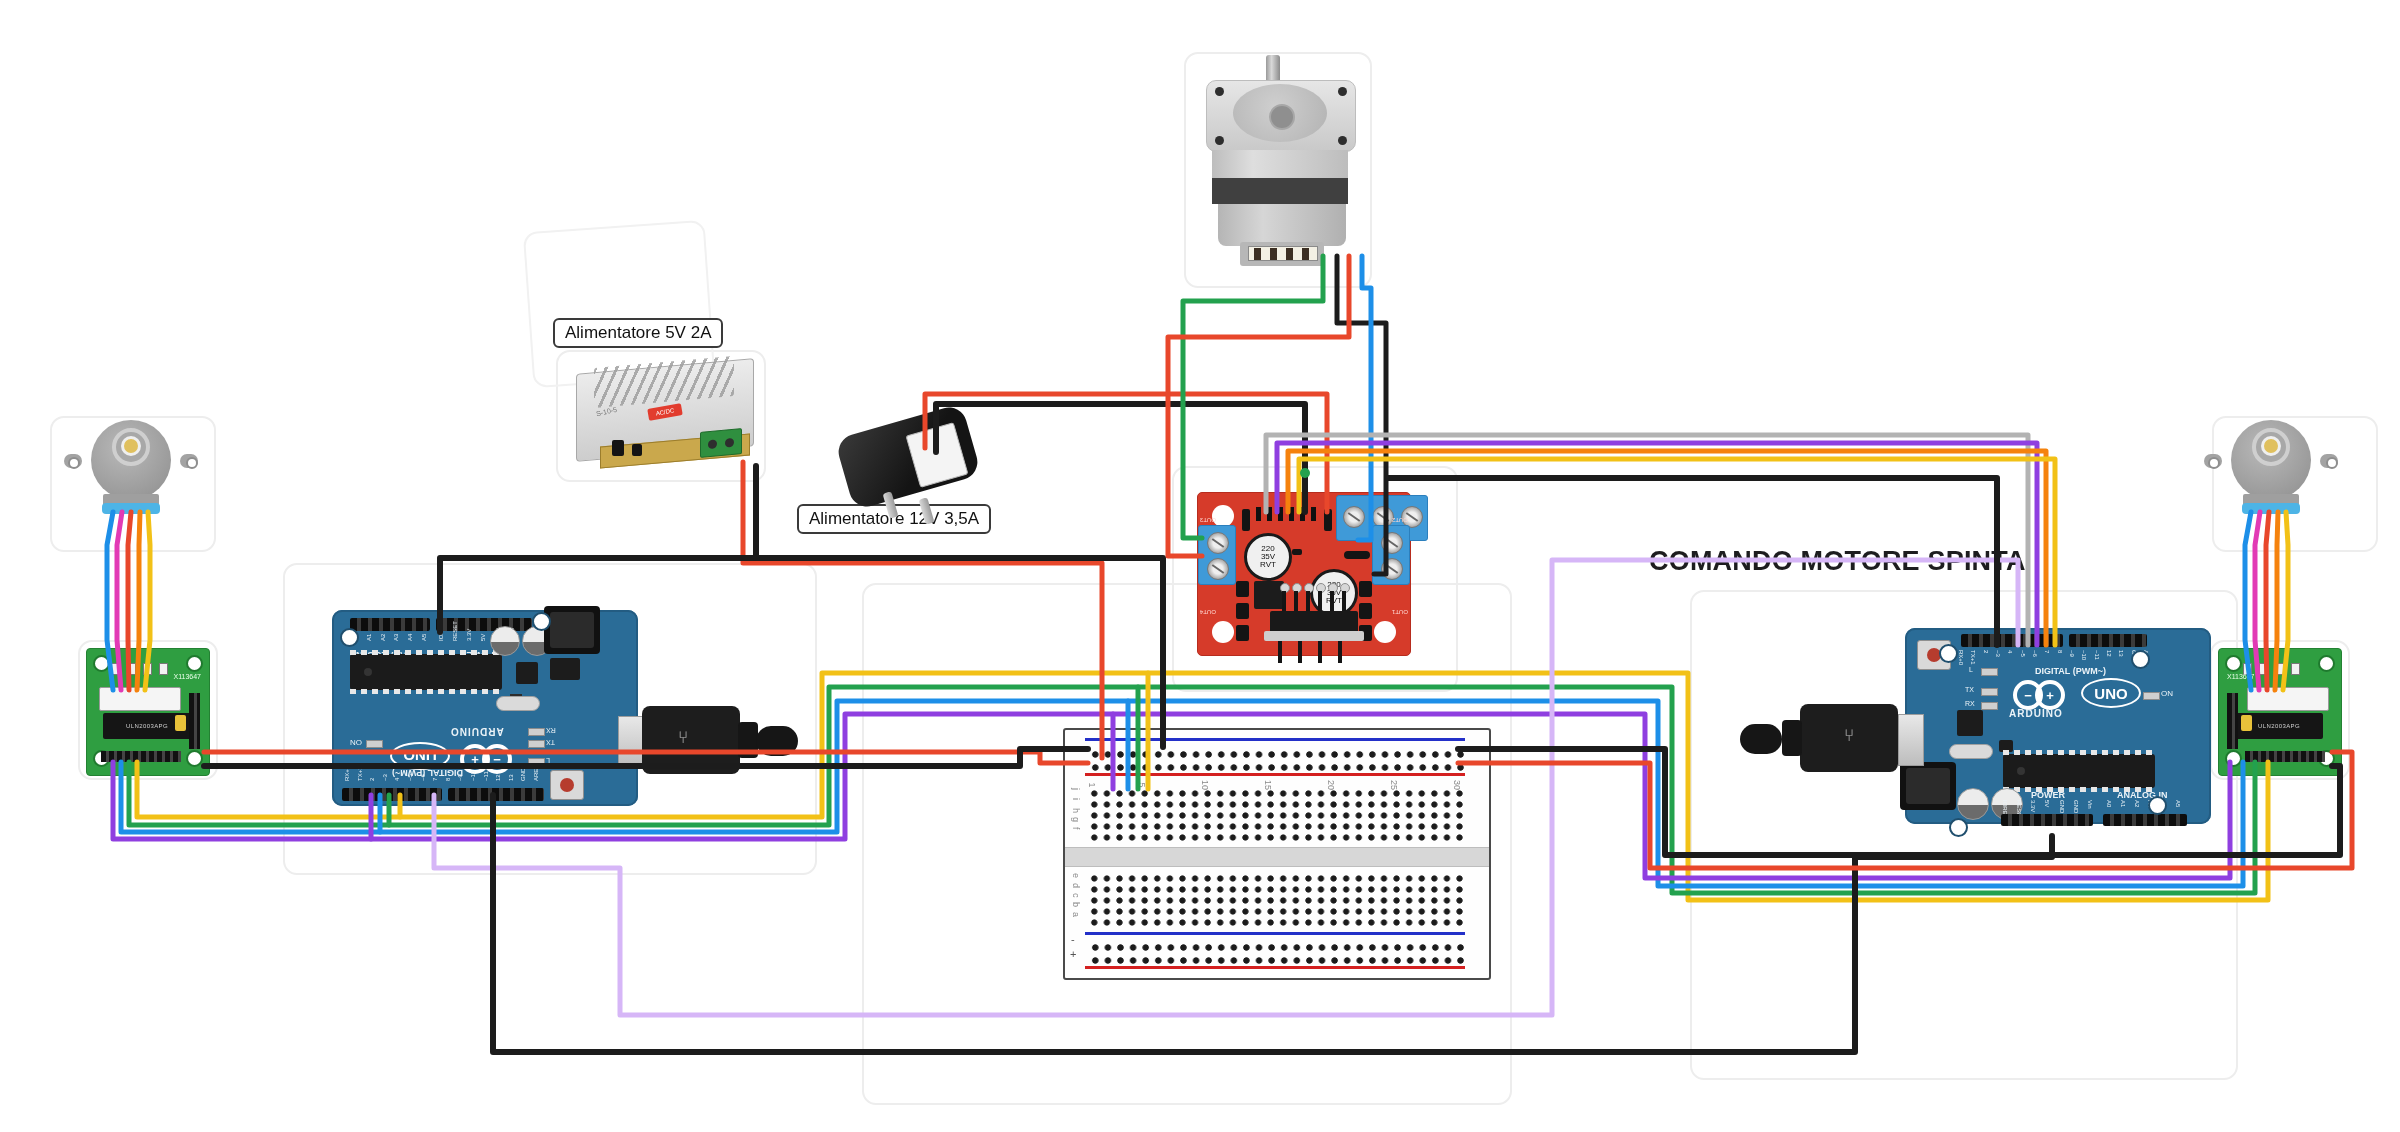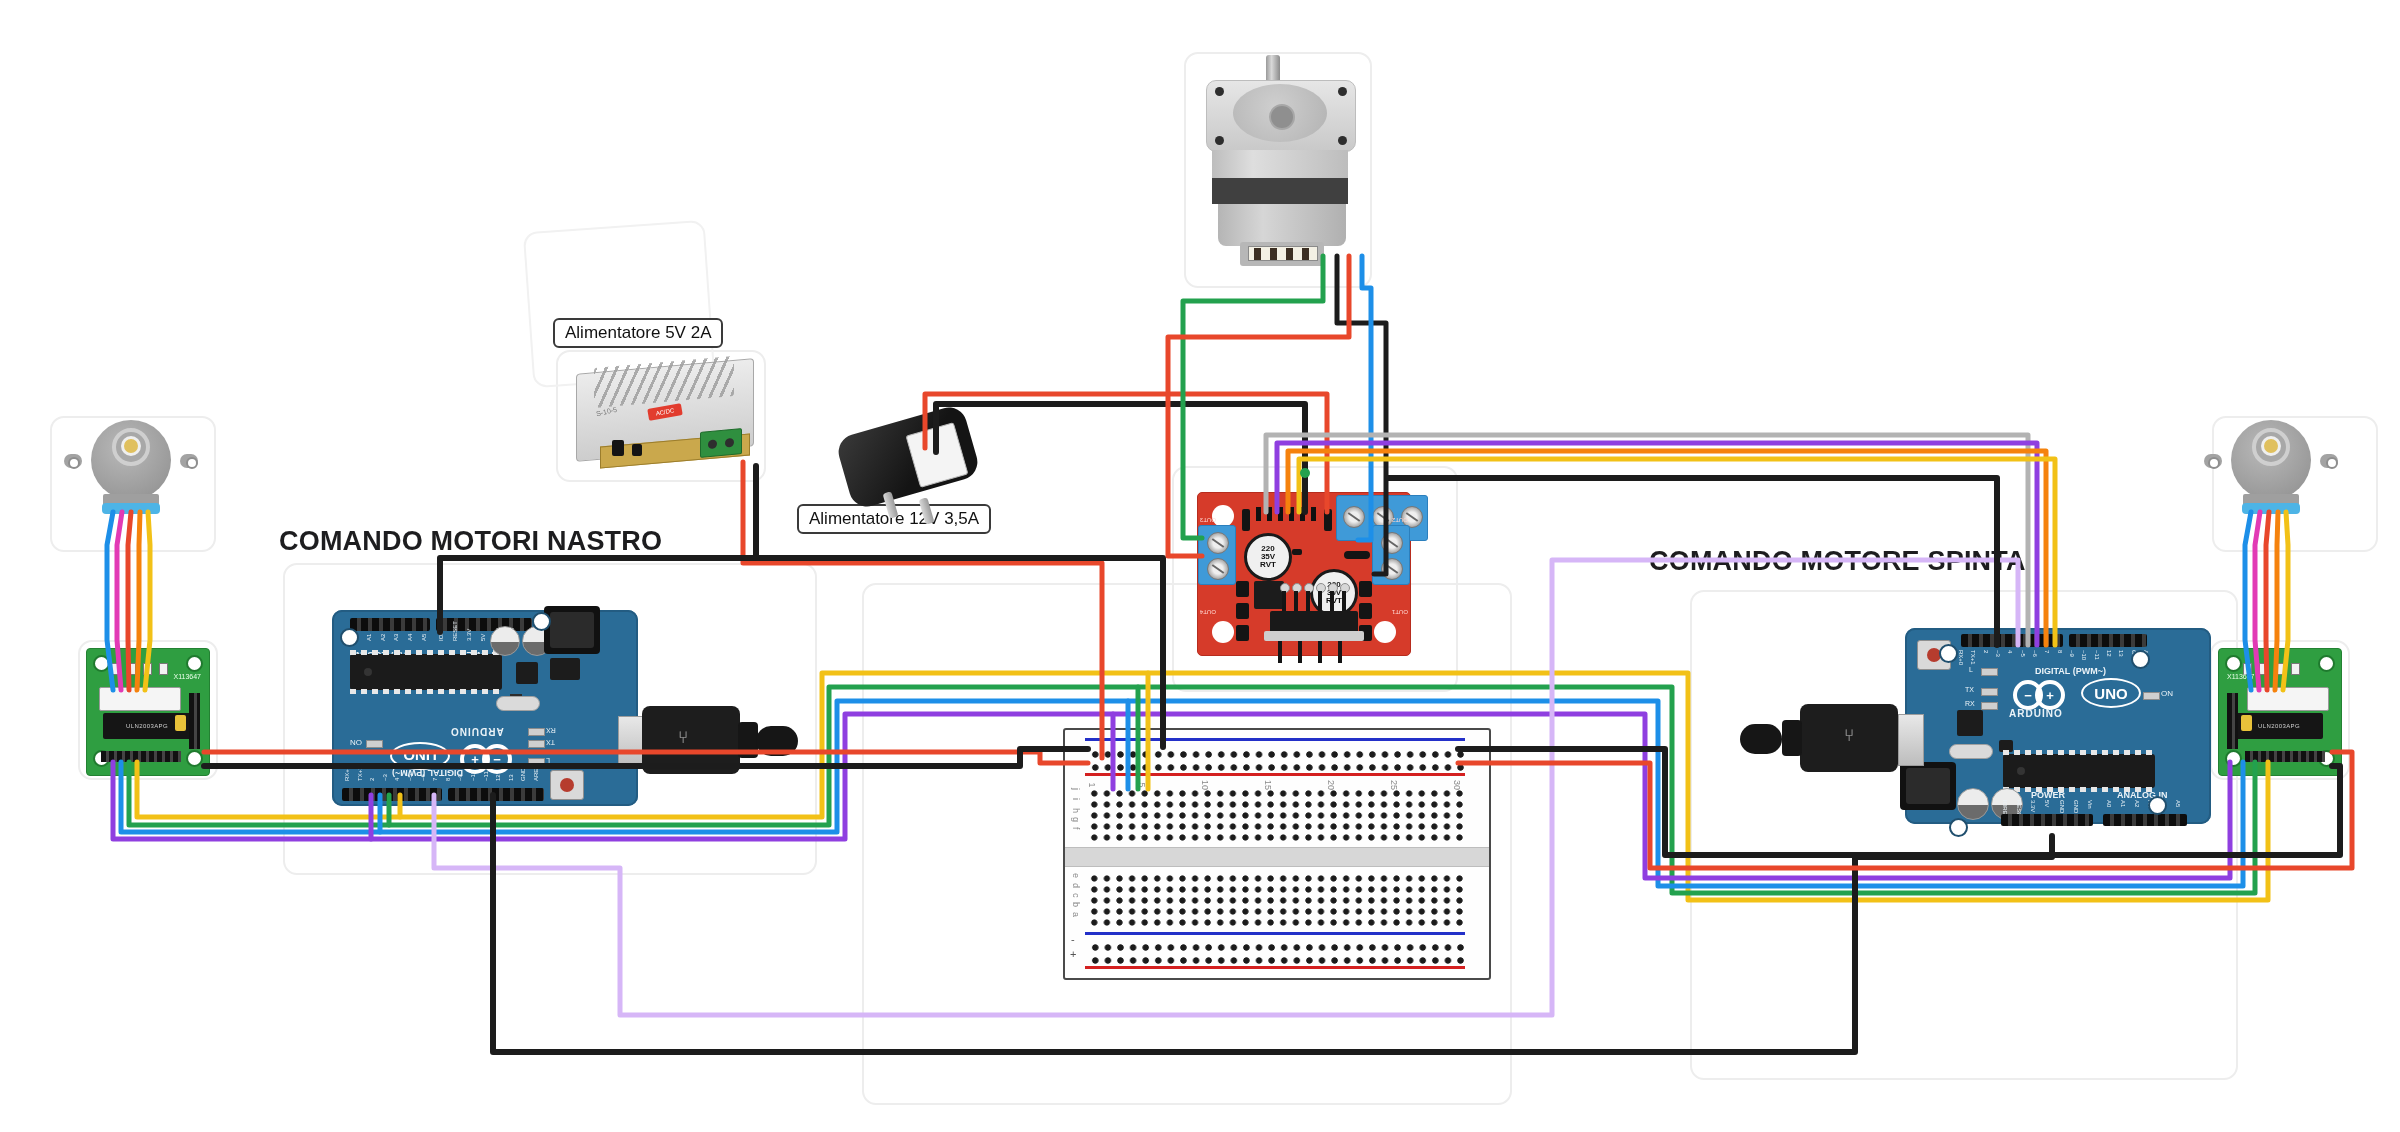--- a/index.html
+++ b/index.html
@@ -76,21 +76,21 @@
   .pinrow.flip span{transform:rotate(-90deg);}
   .flip180{transform:rotate(180deg);}
   
   .l298-board{position:absolute;background:#d63b2a;border-radius:5px;border:1px solid #b72c1e;}
   .l298-hole{position:absolute;width:22px;height:22px;border-radius:50%;background:#fff;}
   .term{position:absolute;background:#3f9ad8;border-radius:3px;border:1px solid #2b7fbd;}
   .term-screw{position:absolute;border-radius:50%;background:radial-gradient(circle at 50% 50%,#efefef 35%,#9f9f9f 75%);border:1px solid #777;}
   .term-screw:before{content:"";position:absolute;left:15%;top:45%;width:70%;height:2px;background:#666;transform:rotate(35deg);}
   .ecap{position:absolute;border-radius:50%;background:#f0f0f0;border:3px solid #1a1a1a;
         display:flex;flex-direction:column;align-items:center;justify-content:center;line-height:1;}
-  .ecap span{font-size:8px;font-weight:bold;color:#111;}
+  .ecap span{font-size:8px;font-weight:normal;color:#111;}
   .hs-body{position:absolute;background:#191919;border-radius:2px;}
   .hs-tab{position:absolute;background:#cfcfcf;border-radius:2px;}
   .hs-pin{position:absolute;width:4px;background:#151515;}
   .hs-ball{position:absolute;width:8px;height:8px;border-radius:50%;background:#d7d7d7;border:1px solid #8e8e8e;}
   .ctrl-pin{position:absolute;width:5px;height:14px;background:#101010;}
   .blk{position:absolute;background:#141414;border-radius:2px;}
   .l298-lbl{position:absolute;color:#ffd9d4;font-size:6px;transform:rotate(180deg);}
   
   .bb{position:absolute;background:#fefefe;border:2px solid #4a4a4a;border-radius:3px;}
   .bb-line{position:absolute;height:3px;}
@@ -123,21 +123,20 @@
   <div class="frame tilt" style="left:528px;top:226px;width:178px;height:152px;"></div>
   <div class="frame" style="left:1172px;top:466px;width:282px;height:222px;"></div>
   <div class="frame" style="left:50px;top:416px;width:162px;height:132px;"></div>
   <div class="frame" style="left:2212px;top:416px;width:162px;height:132px;"></div>
   <div class="frame" style="left:78px;top:640px;width:136px;height:136px;"></div>
   <div class="frame" style="left:2210px;top:640px;width:136px;height:136px;"></div>
   <div class="frame" style="left:283px;top:563px;width:530px;height:308px;"></div>
   <div class="frame" style="left:862px;top:583px;width:646px;height:518px;"></div>
   <div class="frame" style="left:1690px;top:590px;width:544px;height:486px;"></div>
 
-  <div class="title" style="left:279px;top:526px;">COMANDO MOTORI NASTRO</div>
   <div class="title" style="left:1649px;top:546px;">COMANDO MOTORE SPINTA</div>
 
   <div class="labelbox" style="left:553px;top:318px;">Alimentatore 5V 2A</div>
   <div class="labelbox" style="left:797px;top:504px;">Alimentatore 12V 3,5A</div>
 
   <div>
     <div class="abs nema-shaft" style="left:1266px;top:55px;width:14px;height:64px;"></div>
     <div class="abs nema-flange" style="left:1206px;top:80px;width:148px;height:70px;">
       <div class="screw" style="left:8px;top:6px;"></div>
         <div class="screw" style="right:8px;top:6px;"></div>

